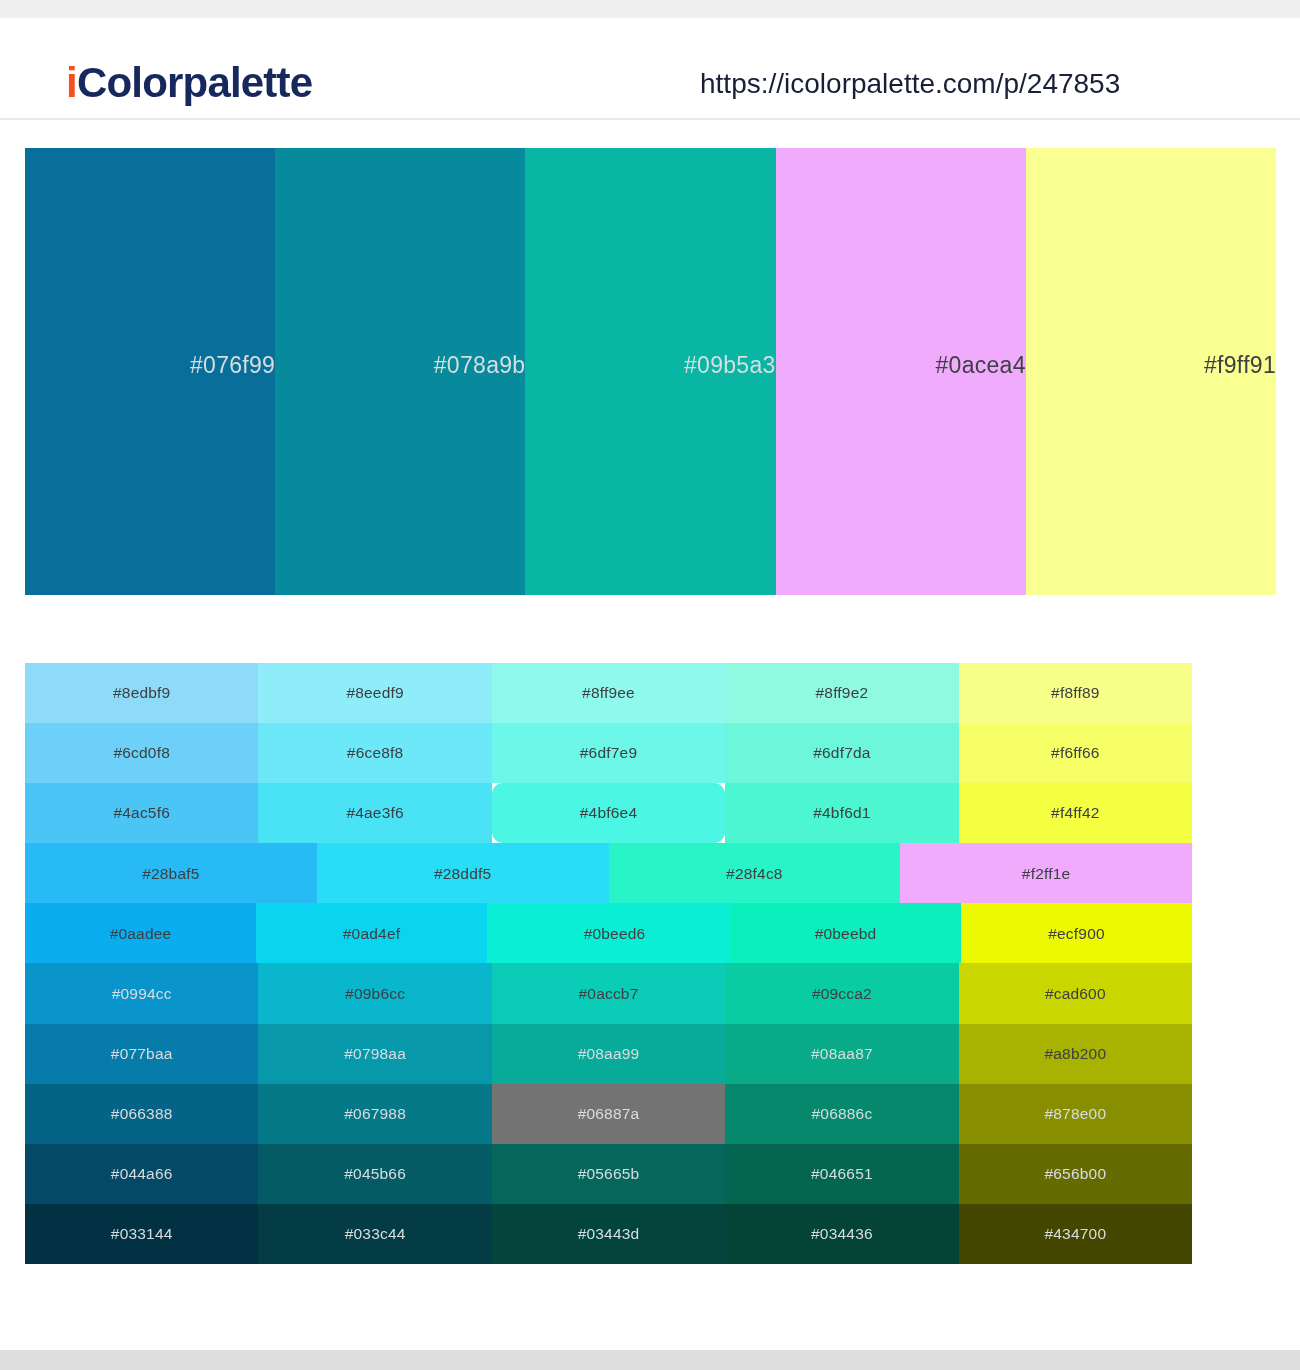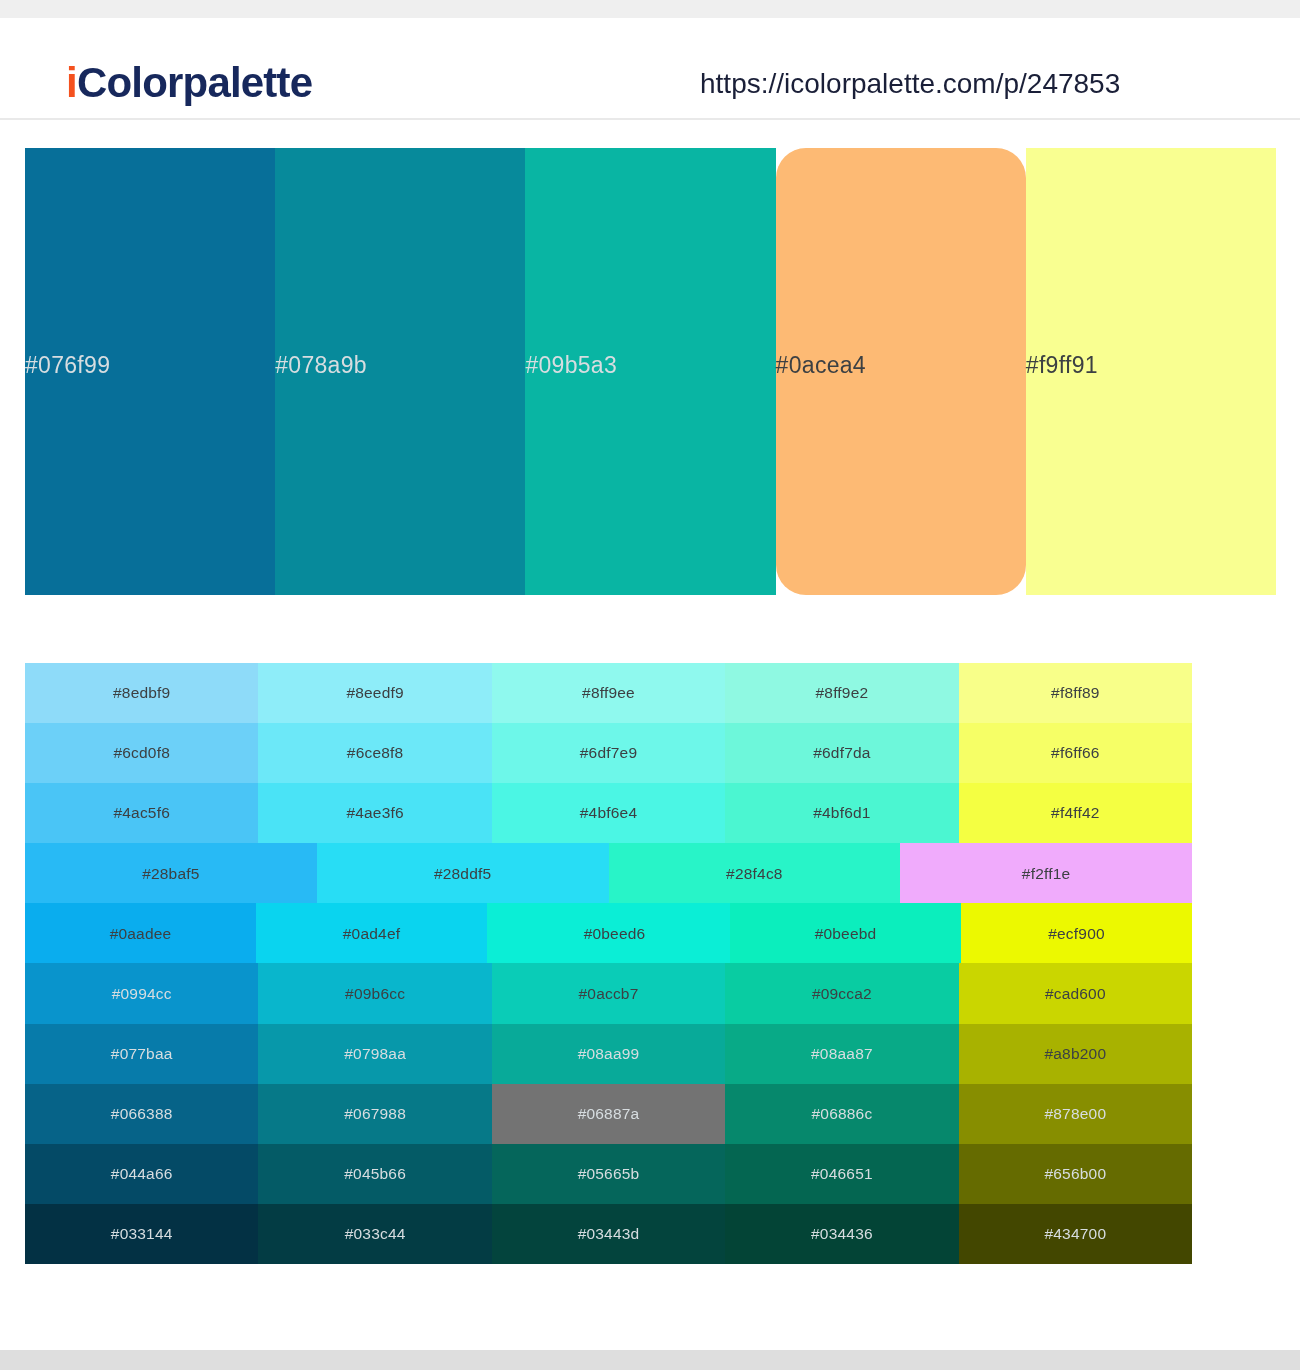--- a/index.html
+++ b/index.html
@@ -64,21 +64,21 @@
     top: 148px;
     width: 1251px;
     height: 447px;
     display: flex;
   }
   .main-swatch {
     flex: 1 1 0;
     position: relative;
     display: flex;
     align-items: center;
-    justify-content: flex-start;
+    justify-content: flex-end;
   }
   .main-swatch .hexlabel {
     font-size: 23px;
     letter-spacing: 0.3px;
     line-height: 1;
     position: relative;
     top: -6px;
   }
 
   
@@ -136,21 +136,21 @@
 <div class="main-palette" id="main-palette">
     <div class="main-swatch" style="background: rgb(7, 111, 153);">
       <span class="hexlabel tone-light">#076f99</span>
     </div>
     <div class="main-swatch" style="background: rgb(7, 138, 155);">
       <span class="hexlabel tone-light">#078a9b</span>
     </div>
     <div class="main-swatch" style="background: rgb(9, 181, 163);">
       <span class="hexlabel tone-light">#09b5a3</span>
     </div>
-    <div class="main-swatch" style="background: #fdba74; border-radius: 30px;">
+    <div class="main-swatch" style="background: #f0abfc;">
       <span class="hexlabel tone-dark">#0acea4</span>
     </div>
     <div class="main-swatch" style="background: rgb(249, 255, 145);">
       <span class="hexlabel tone-dark">#f9ff91</span>
     </div>
   </div>
 
 <div class="shades-grid" id="shades-grid">
     <div class="shade-row">
       <div class="shade-cell" style="background: rgb(142, 219, 249);">
@@ -186,21 +186,21 @@
         <span class="hexlabel tone-dark">#f6ff66</span>
       </div>
     </div>
     <div class="shade-row">
       <div class="shade-cell" style="background: rgb(74, 197, 246);">
         <span class="hexlabel tone-dark">#4ac5f6</span>
       </div>
       <div class="shade-cell" style="background: rgb(74, 227, 246);">
         <span class="hexlabel tone-dark">#4ae3f6</span>
       </div>
-      <div class="shade-cell" style="background: rgb(75, 246, 228);">
+      <div class="shade-cell" style="background: rgb(75, 246, 228); border-radius: 11px;">
         <span class="hexlabel tone-dark">#4bf6e4</span>
       </div>
       <div class="shade-cell" style="background: rgb(75, 246, 209);">
         <span class="hexlabel tone-dark">#4bf6d1</span>
       </div>
       <div class="shade-cell" style="background: rgb(244, 255, 66);">
         <span class="hexlabel tone-dark">#f4ff42</span>
       </div>
     </div>
     <div class="shade-row">

